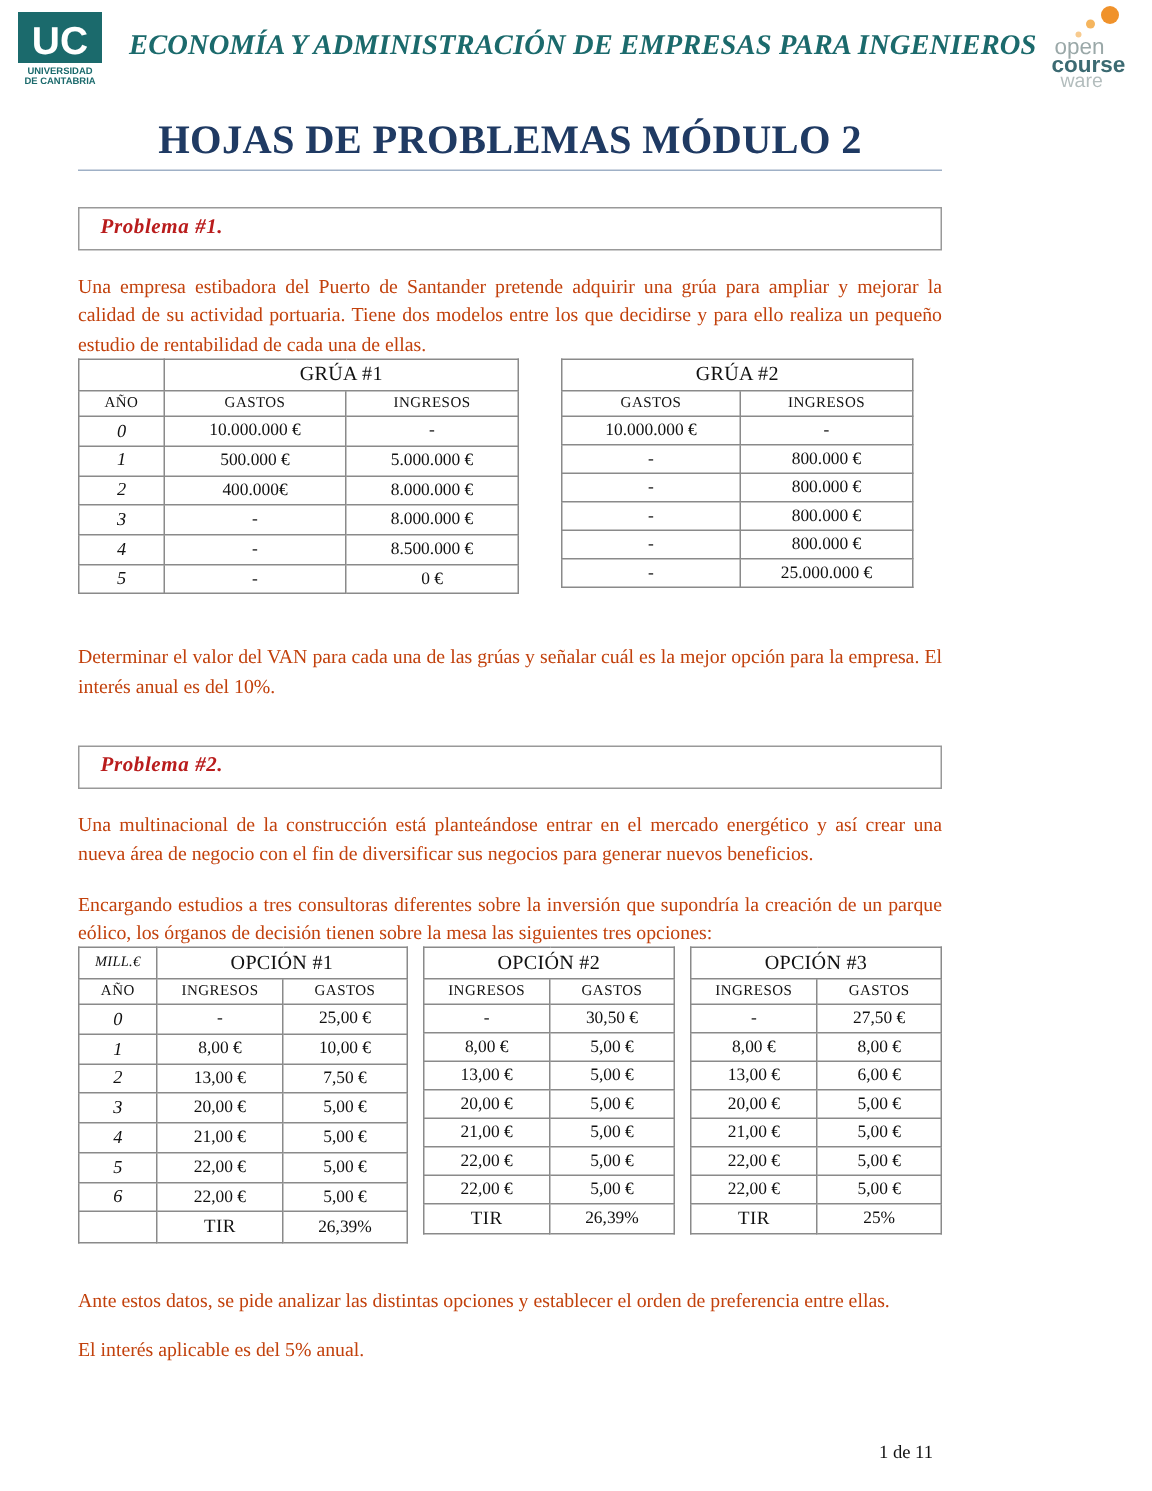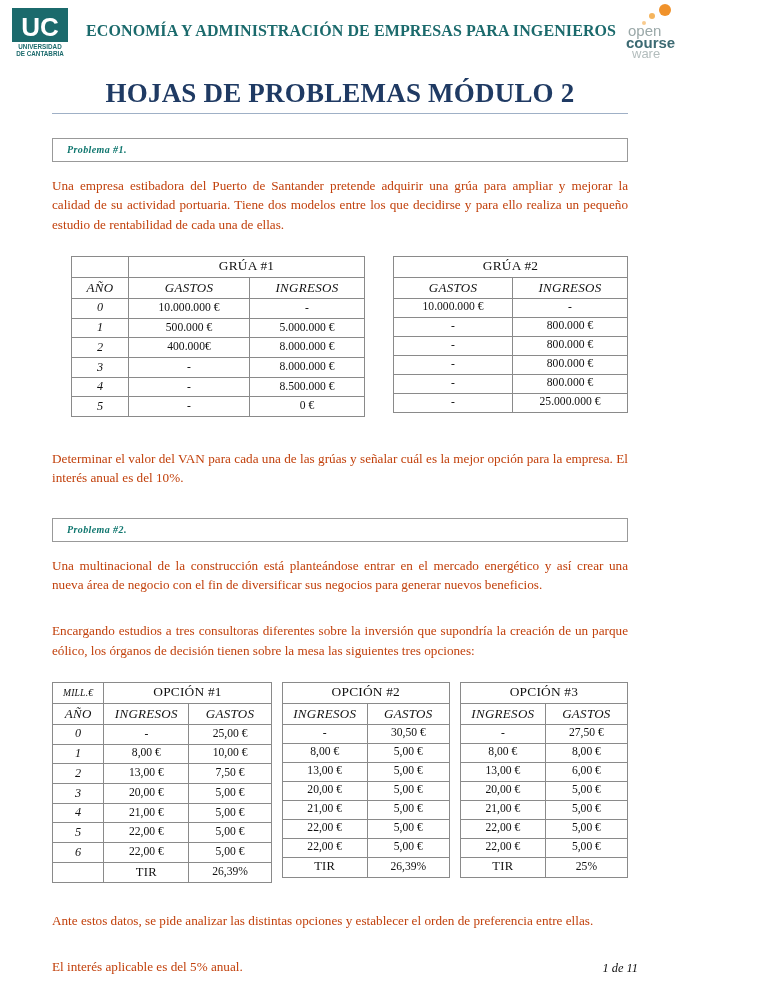--- a/index.html
+++ b/index.html
@@ -38,25 +38,26 @@
     flex: 0 0 62px;
     user-select: none;
   }
   .uc-logo svg { display: block; }
 
   .header-title {
     flex: 1 1 auto;
     text-align: center;
     font-family: "Liberation Serif", "DejaVu Serif", serif;
     font-weight: bold;
-    font-size: 16px;
+    font-size: 19px;
     letter-spacing: 0.1px;
     color: #1b6a6c;
     padding: 0 8px 0 14px;
     white-space: nowrap;
+    font-style: italic;
   }
 
   .ocw-logo {
     width: 62px;
     flex: 0 0 62px;
     user-select: none;
   }
   .ocw-logo svg { display: block; }
 
   
@@ -89,43 +90,42 @@
     padding-bottom: 1px;
   }
 
   
   .problem-box {
     margin-top: 24px;
     border: 1px solid #999999;
     padding: 5px 0 6px 14px;
     font-style: italic;
     font-weight: bold;
-    font-size: 10px;
-    color: #0f766e;
+    font-size: 14px;
+    color: #b91c1c;
     letter-spacing: 0.4px;
   }
   .problem-box.second { margin-top: 30px; }
 
   
   p.body {
     margin: 14px 0 0 0;
     font-size: 13.2px;
     line-height: 1.46;
     text-align: justify;
     color: #c2410c;
   }
-  p.body.tight { margin-top: 27px; }
+  p.body.tight { margin-top: 14px; }
   p.loose { margin-top: 17px; }
 
   
   .tables-row {
     display: flex;
-    justify-content: flex-end;
+    justify-content: flex-start;
     align-items: flex-start;
-    margin-top: 22px;
     gap: 0;
   }
   .gap-28 { width: 28px; flex: 0 0 28px; }
   .gap-12 { width: 10px; flex: 0 0 10px; }
 
   table.data {
     border-collapse: collapse;
     font-size: 11.6px;
     color: #111111;
     table-layout: fixed;
@@ -135,22 +135,21 @@
     text-align: center;
     padding: 1.6px 2px 1.9px 2px;
     font-weight: normal;
     line-height: 1.25;
     white-space: nowrap;
   }
   .hdr {
     font-variant: small-caps;
     font-weight: bold;
     letter-spacing: 0.3px;
-    font-size: 13px;
-    font-style: italic;
+    font-size: 10px;
   }
   .grupo {
     font-weight: bold;
     font-size: 13.4px;
     letter-spacing: 0.2px;
   }
   .yr {
     font-style: italic;
     font-size: 12.2px;
   }
@@ -173,25 +172,24 @@
   
   .t2-c1 { width: 114px; }
   .t2-c2 { width: 110px; }
   
   .opt-year { width: 50px; }
   .opt-col { width: 84px; }
 
   
   .footer {
     position: absolute;
-    right: 18px;
+    right: 34px;
     bottom: 18px;
     font-size: 12.4px;
     color: #111111;
-    font-style: italic;
   }
 </style>
 </head>
 <body>
 
 <div class="page">
 
   <div class="header">
 
     <div class="uc-logo">

